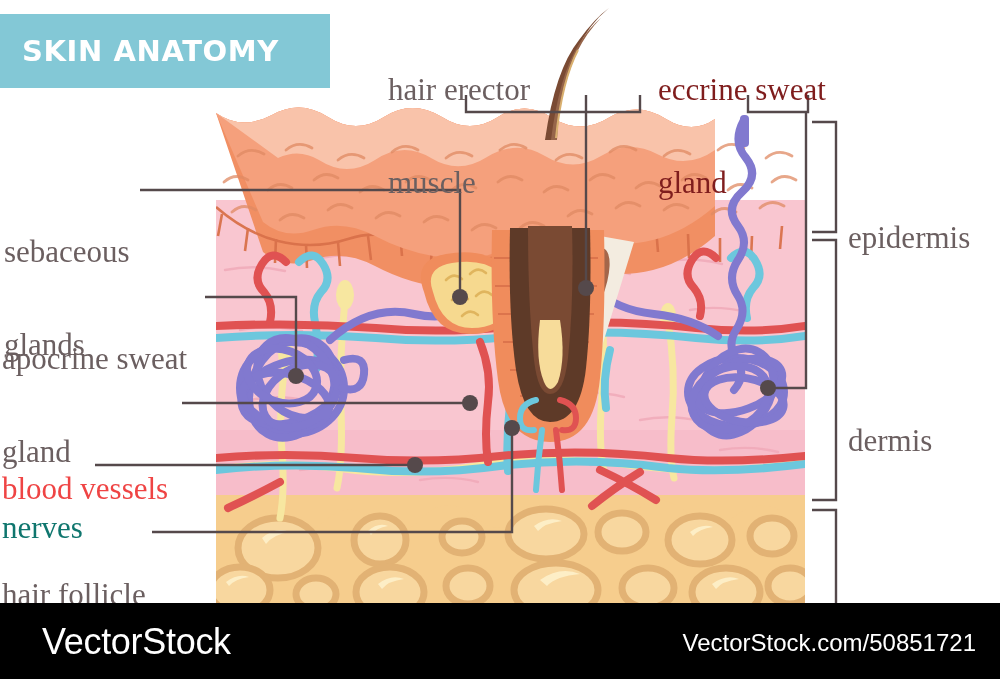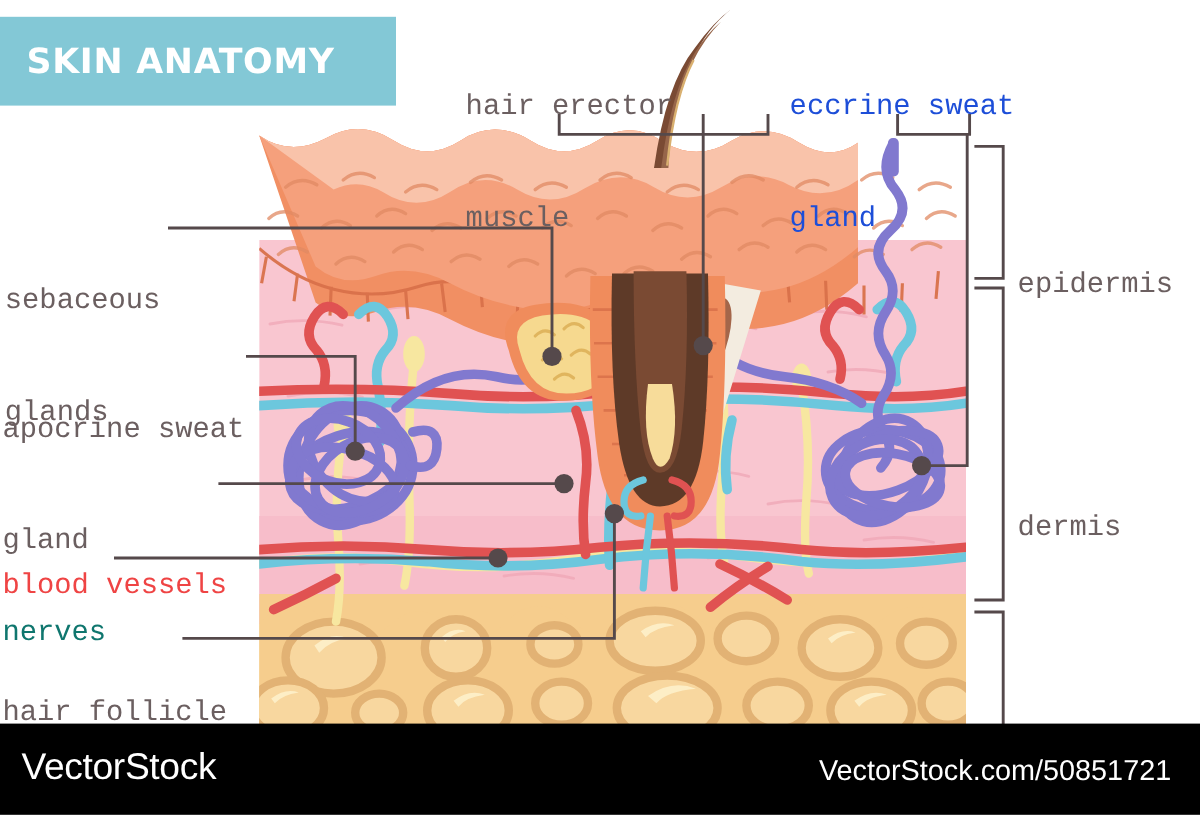--- a/index.html
+++ b/index.html
@@ -8,27 +8,27 @@
 
   .stage{position:absolute;left:0;top:0;width:1000px;height:679px;}
 
   
   #title-banner{position:absolute;left:0;top:14px;width:330px;height:74px;
       display:flex;align-items:center;}
   #title-text{color:#ffffff;font-weight:bold;font-size:29px;letter-spacing:0.6px;
       margin-left:22px;font-family:"DejaVu Sans","Liberation Sans",sans-serif;}
 
   
-  .label{position:absolute;color:#6b5f60;font-size:24px;line-height:31px;
-      font-family:Liberation Mono, monospace;white-space:pre;}
+  .label{position:absolute;color:#6b5f60;font-size:31px;line-height:31px;
+      font-family:Liberation Serif, serif;white-space:pre;}
   .label.right{text-align:left;}
 
   
   #footer{position:absolute;left:0;bottom:0;width:1000px;height:76px;background:#000000;}
-  #footer-logo{position:absolute;left:18px;top:18px;color:#ffffff;font-size:31px;
+  #footer-logo{position:absolute;left:42px;top:18px;color:#ffffff;font-size:36px;
       font-family:"Liberation Sans",sans-serif;letter-spacing:-0.3px;}
   #footer-url{position:absolute;right:24px;top:26px;color:#ffffff;font-size:24px;
       font-family:"Liberation Sans",sans-serif;text-align:right;}
 
   svg.art{position:absolute;left:0;top:0;}
 </style>
 </head>
 <body>
 
 <div class="stage">
@@ -334,21 +334,21 @@
       <path d="M812,240 H836 V500 H812"></path>
       <path d="M812,510 H836 V608 H812"></path>
     </g>
   </svg>
 
   <div class="label" style="left: 388px; top: 12px; color: rgb(107, 95, 96);">
     <div>hair erector</div>
     <div>muscle</div>
   </div>
 
-  <div class="label" style="left: 658px; top: 12px; color: #1d4ed8;">
+  <div class="label" style="left: 658px; top: 12px; color: #7f1d1d;">
     <div>eccrine sweat</div>
     <div>gland</div>
   </div>
 
   <div class="label" style="left: 4px; top: 174px; color: rgb(107, 95, 96);">
     <div>sebaceous</div>
     <div>glands</div>
   </div>
 
   <div class="label" style="left: 2px; top: 281px; color: rgb(107, 95, 96);">

